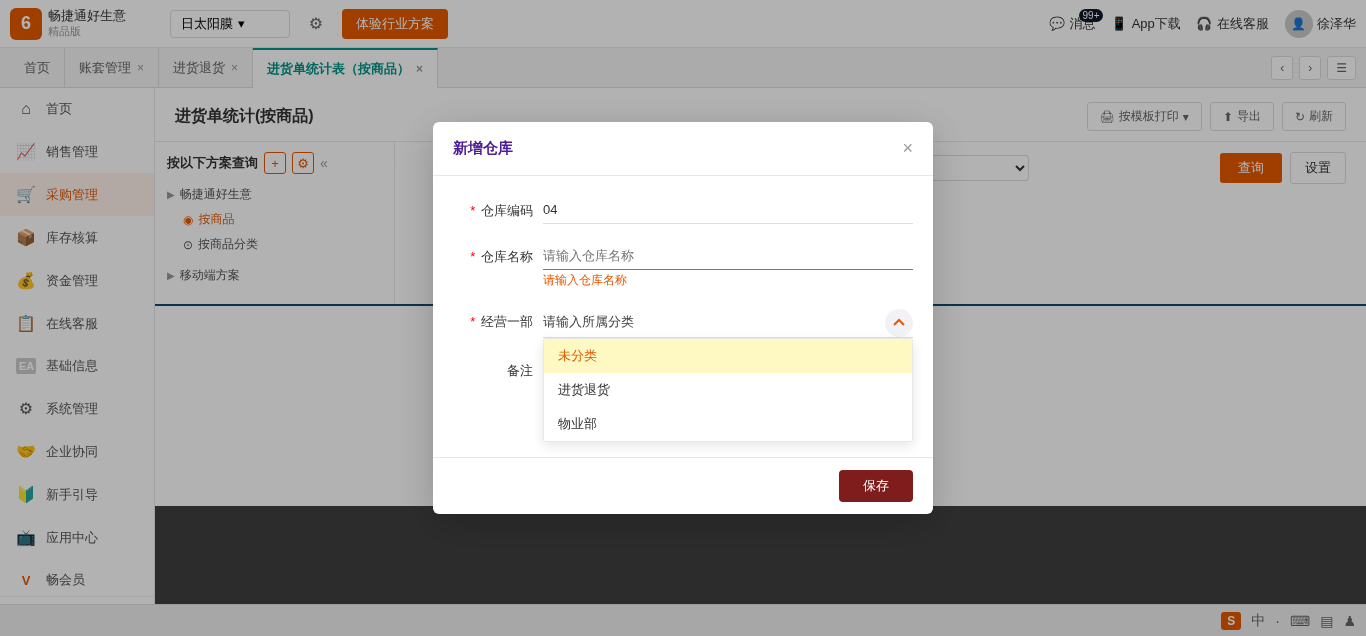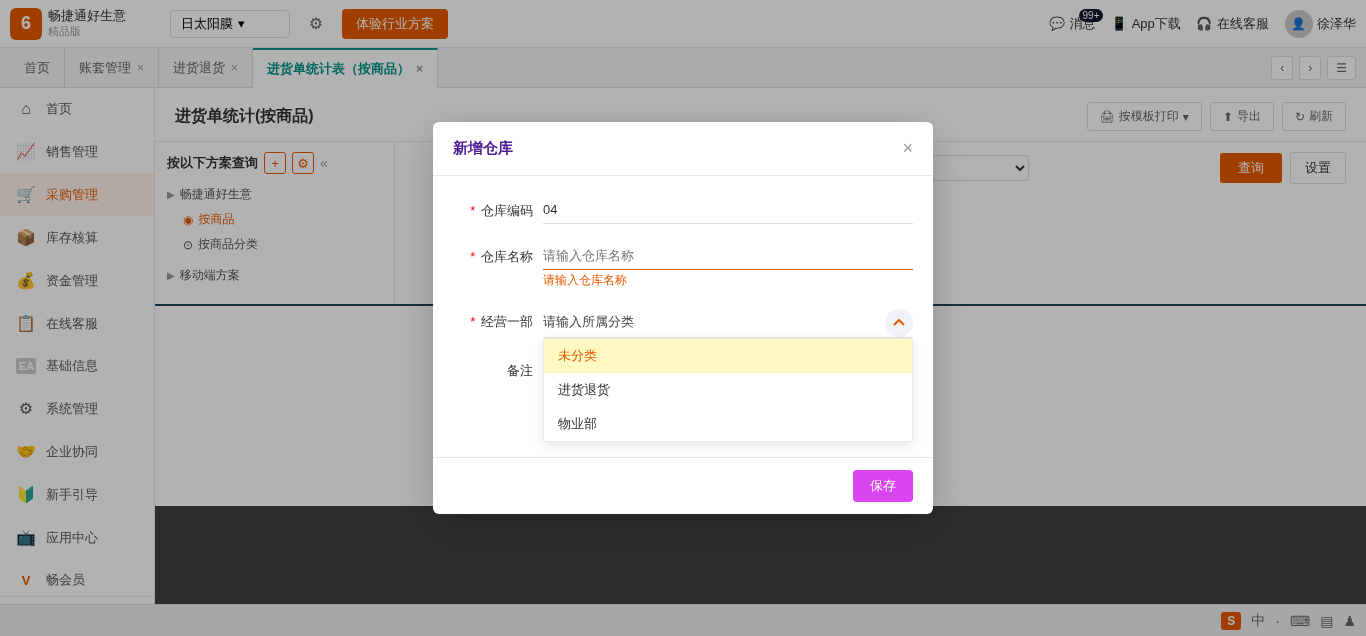--- a/index.html
+++ b/index.html
@@ -71,21 +71,21 @@
     .form-control { flex: 1; position: relative; }
     .form-input { width: 100%; border: none; border-bottom: 1px solid #ddd; padding: 6px 0; font-size: 13px; color: #333; outline: none; }
     .form-input.error-border { border-bottom: 1px solid #e55a00; }
     .error-msg { color: #e55a00; font-size: 12px; margin-top: 2px; }
     .dropdown-container { position: relative; }
     .dropdown-trigger { width: 100%; border: none; border-bottom: 1px solid #ddd; padding: 6px 30px 6px 0; font-size: 13px; color: #999; background: white; outline: none; cursor: pointer; display: flex; align-items: center; justify-content: space-between; }
     .dropdown-arrow { position: absolute; right: 0; top: 50%; transform: translateY(-50%); width: 28px; height: 28px; background: #f0f2f5; border-radius: 50%; display: flex; align-items: center; justify-content: center; cursor: pointer; }
     .dropdown-list { position: absolute; top: 100%; left: 0; right: 0; background: white; border: 1px solid #e8e8e8; border-radius: 3px; box-shadow: 0 4px 12px rgba(0,0,0,0.1); z-index: 300; }
     .dropdown-item { padding: 8px 14px; font-size: 13px; color: #333; cursor: pointer; }
     .dropdown-item.selected { background: #fef9c3; color: #e55a00; }
-    .save-btn { background: #d946ef; color: white; border: none; padding: 7px 17px; border-radius: 4px; cursor: pointer; font-size: 13px; }
+    .save-btn { background: #7f1d1d; color: white; border: none; padding: 7px 24px; border-radius: 4px; cursor: pointer; font-size: 13px; }
     .textarea-input { width: 100%; border: 1px solid #ddd; border-radius: 3px; padding: 6px 8px; font-size: 13px; color: #999; min-height: 60px; resize: none; outline: none; }
 
     
     .status-bar { position: fixed; bottom: 0; left: 0; width: 1366px; height: 32px; background: #f0f0f0; display: flex; align-items: center; justify-content: flex-end; padding: 0 10px; gap: 10px; border-top: 1px solid #ddd; z-index: 50; }
     .status-icon { font-size: 14px; color: #666; cursor: pointer; }
     .small-btn { border: 1px solid #e55a00; color: #e55a00; background: white; width: 22px; height: 22px; border-radius: 3px; cursor: pointer; font-size: 13px; display: flex; align-items: center; justify-content: center; }
     .arrow-btn { border: none; background: none; color: #999; cursor: pointer; font-size: 14px; }
 
     .scheme-list { font-size: 12px; }
     .scheme-group { margin-bottom: 6px; }

